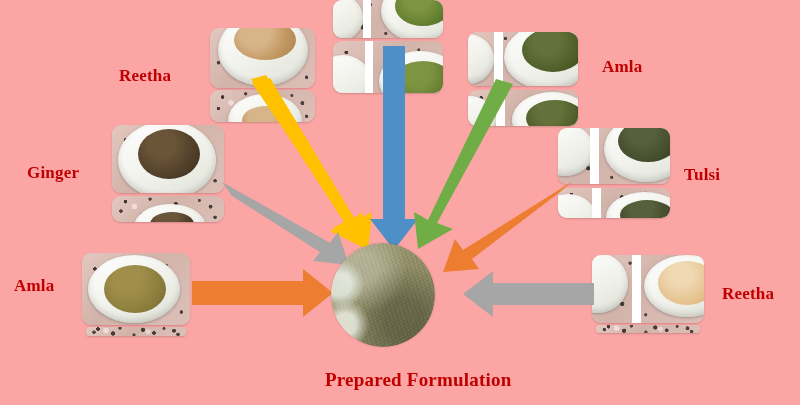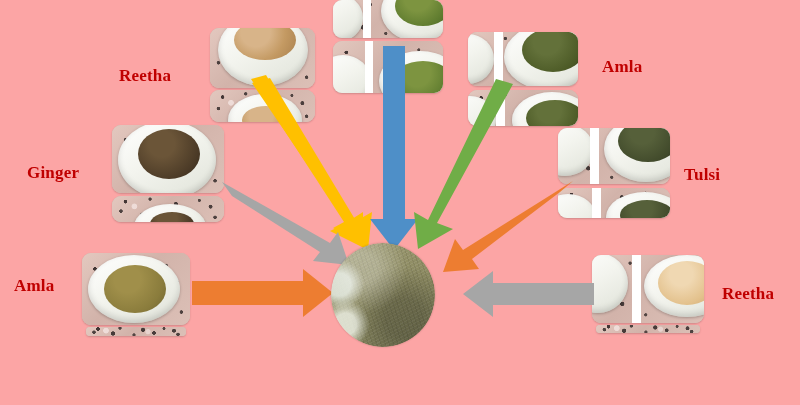--- a/index.html
+++ b/index.html
@@ -237,14 +237,15 @@
   <div class="label" style="left:602px; top:57px;">Amla</div>
 
   <div class="label" style="left:27px; top:163px;">Ginger</div>
 
   <div class="label" style="left:684px; top:165px;">Tulsi</div>
 
   <div class="label" style="left:14px; top:276px;">Amla</div>
 
   <div class="label" style="left:722px; top:284px;">Reetha</div>
 
+  <div class="label big" style="left:325px; top:369px;">Prepared Formulation</div>
 
 </div>
 
 </body></html>

